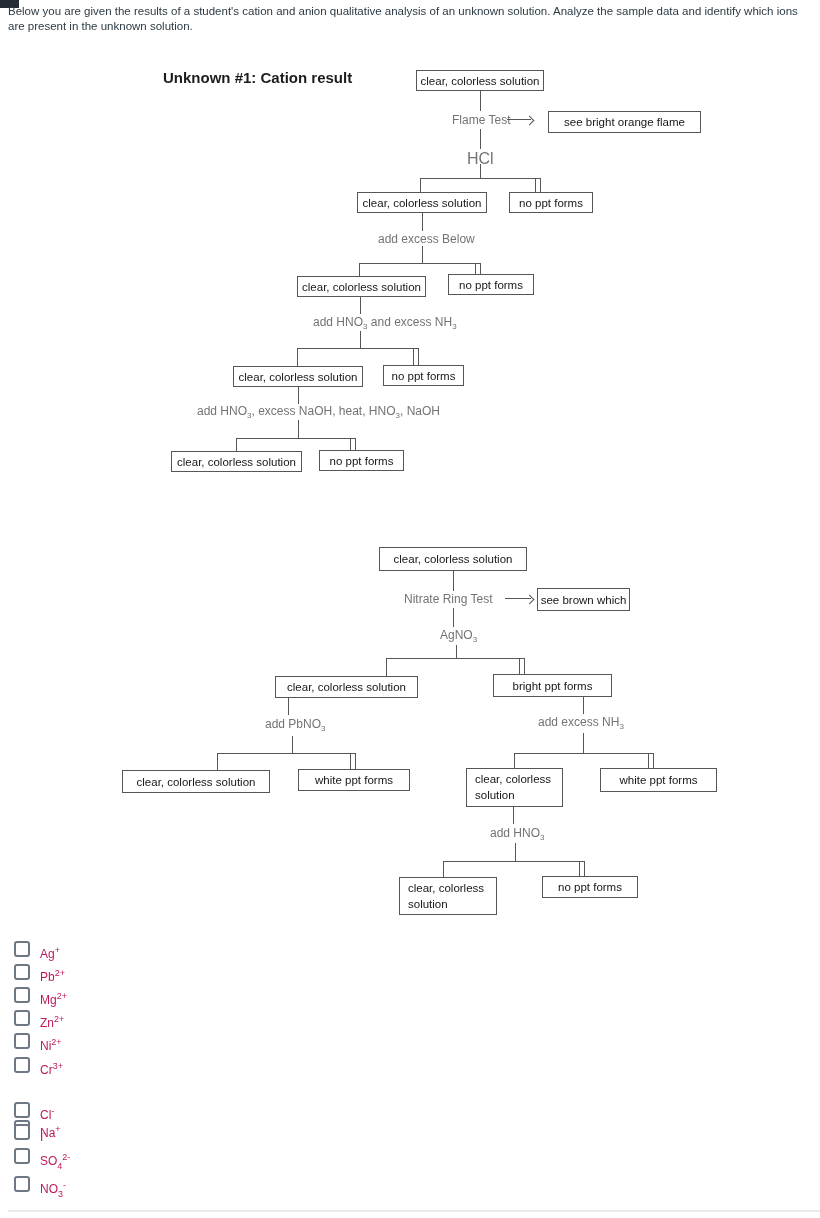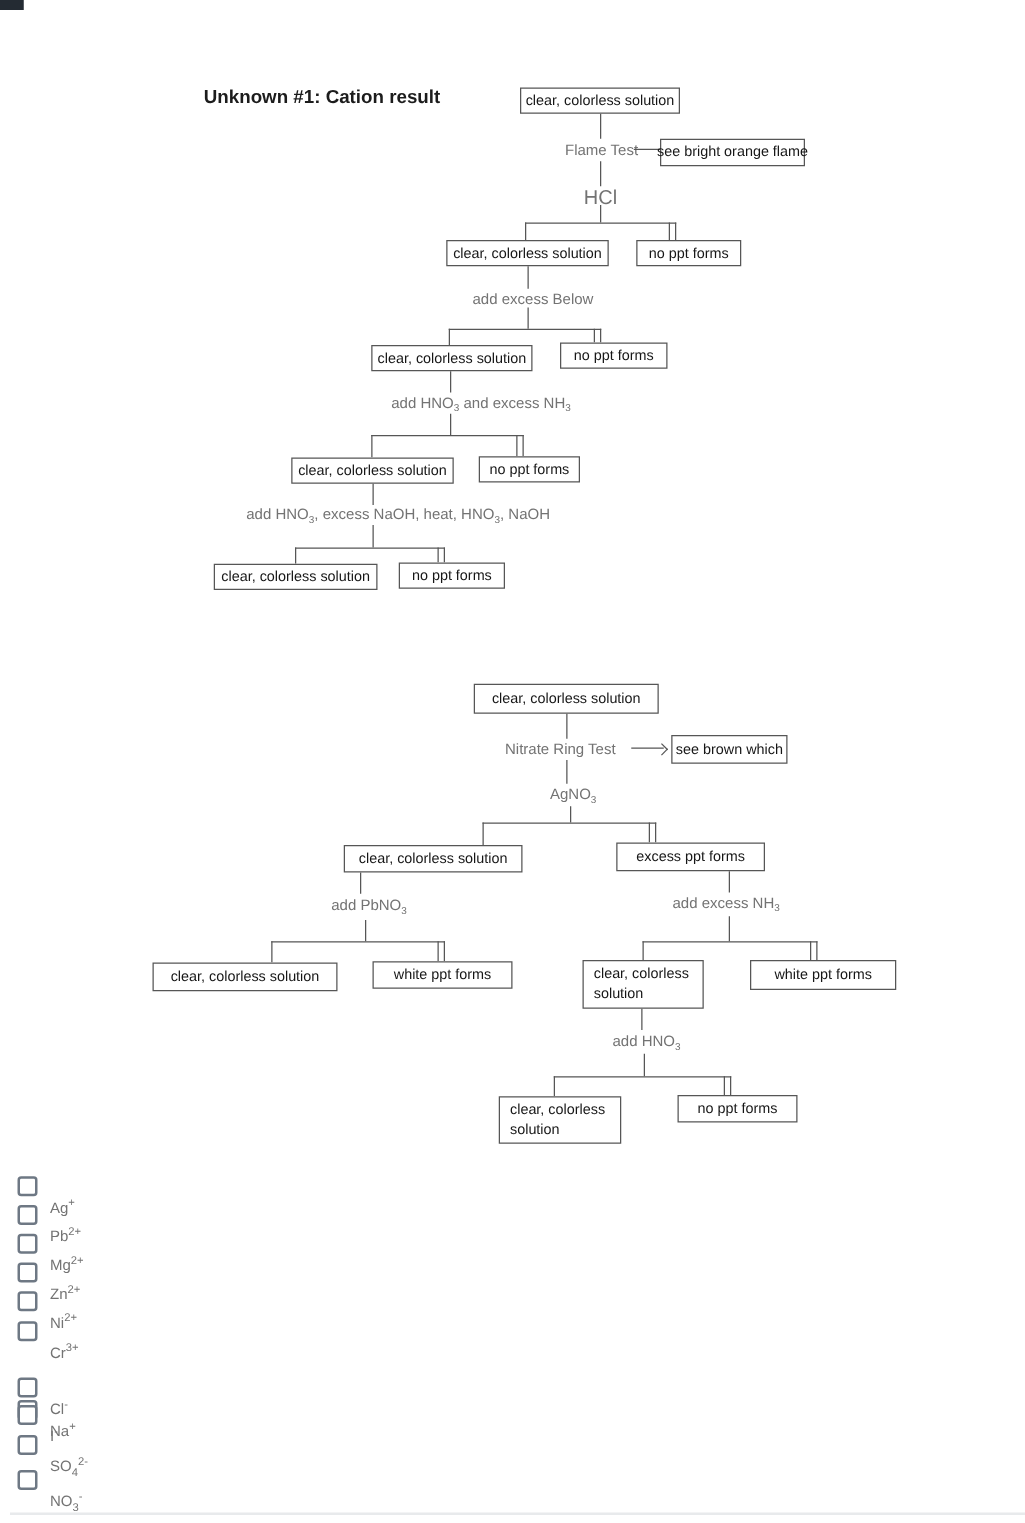--- a/index.html
+++ b/index.html
@@ -21,43 +21,44 @@
   .vl{position:absolute;width:1px;background:#565656;}
   .hl{position:absolute;height:1px;background:#565656;}
   .dl{position:absolute;width:4px;box-sizing:content-box;
       border-left:1px solid #565656;border-right:1px solid #565656;}
   .arrow{position:absolute;height:10px;}
   .arrow .shaft{position:absolute;left:0;right:2px;top:4px;height:1px;background:#565656;}
   .arrow .head{position:absolute;right:0;top:1.5px;width:6px;height:6px;
       border-top:1px solid #565656;border-right:1px solid #565656;transform:rotate(45deg);}
   .ion-row{position:absolute;left:14px;display:flex;align-items:flex-start;cursor:pointer;width:140px;}
   .cb{width:12px;height:12px;border:2px solid #6e7884;border-radius:3px;background:#fff;flex:none;}
-  .ion-label{margin-left:10px;font-size:12px;color:#737373;margin-top:18px;}
+  .ion-label{margin-left:10px;font-size:12px;color:#be185d;margin-top:6px;}
   .ion-label sub{font-size:9px;vertical-align:-4px;line-height:0;}
   .ion-label sup{font-size:9px;line-height:0;}
   .divider{position:absolute;left:8px;top:1210px;width:812px;height:2px;background:#e8eaec;}
 </style>
 </head>
 <body>
 
 <div class="page">
 
   <div class="corner-bar"></div>
+  <div class="prompt">Below you are given the results of a student's cation and anion qualitative analysis of an unknown solution. Analyze the sample data and identify which ions are present in the unknown solution.</div>
 
   <div class="fc-title cation">Unknown #1: Cation result</div>
 
   <div class="fbox" style="left:416px;top:70px;width:128px;height:21px">clear, colorless solution</div>
   <div class="vl" style="left:480px;top:91px;height:20px"></div>
 
   <div class="flabel" style="left:452px;top:113px;font-size:12px">Flame Test</div>
   <div class="arrow" style="left:507px;top:115px;width:26px">
       <span class="shaft"></span>
       <span class="head"></span>
     </div>
-  <div class="fbox" style="left:528px;top:111px;width:116px;height:22px">see bright orange flame</div>
+  <div class="fbox" style="left:548px;top:111px;width:153px;height:22px">see bright orange flame</div>
 
   <div class="vl" style="left:480px;top:129px;height:20px"></div>
   <div class="flabel" style="left:467px;top:150px;font-size:16px">HCl</div>
   <div class="vl" style="left:480px;top:164px;height:14px"></div>
 
   <div class="hl" style="left:420px;top:178px;width:121px"></div>
   <div class="vl" style="left:420px;top:178px;height:14px"></div>
   <div class="dl" style="left:535px;top:178px;height:14px"></div>
   <div class="fbox" style="left:357px;top:192px;width:130px;height:21px">clear, colorless solution</div>
   <div class="fbox" style="left:509px;top:192px;width:84px;height:21px">no ppt forms</div>
@@ -104,21 +105,21 @@
   <div class="fbox" style="left:537px;top:588px;width:93px;height:23px">see brown which</div>
 
   <div class="vl" style="left:453px;top:608px;height:19px"></div>
   <div class="flabel" style="left:440px;top:628px;font-size:12px">AgNO<sub>3</sub></div>
   <div class="vl" style="left:456px;top:645px;height:13px"></div>
 
   <div class="hl" style="left:386px;top:658px;width:139px"></div>
   <div class="vl" style="left:386px;top:658px;height:18px"></div>
   <div class="dl" style="left:519px;top:658px;height:16px"></div>
   <div class="fbox" style="left:275px;top:676px;width:143px;height:22px">clear, colorless solution</div>
-  <div class="fbox" style="left:493px;top:674px;width:119px;height:23px">excess ppt forms</div>
+  <div class="fbox" style="left:493px;top:674px;width:119px;height:23px">bright ppt forms</div>
 
   <div class="vl" style="left:288px;top:698px;height:17px"></div>
   <div class="flabel" style="left:265px;top:717px;font-size:12px">add PbNO<sub>3</sub></div>
   <div class="vl" style="left:292px;top:736px;height:17px"></div>
   <div class="hl" style="left:217px;top:753px;width:139px"></div>
   <div class="vl" style="left:217px;top:753px;height:17px"></div>
   <div class="dl" style="left:350px;top:753px;height:16px"></div>
   <div class="fbox" style="left:122px;top:770px;width:148px;height:23px">clear, colorless solution</div>
   <div class="fbox" style="left:298px;top:769px;width:112px;height:22px">white ppt forms</div>
 

